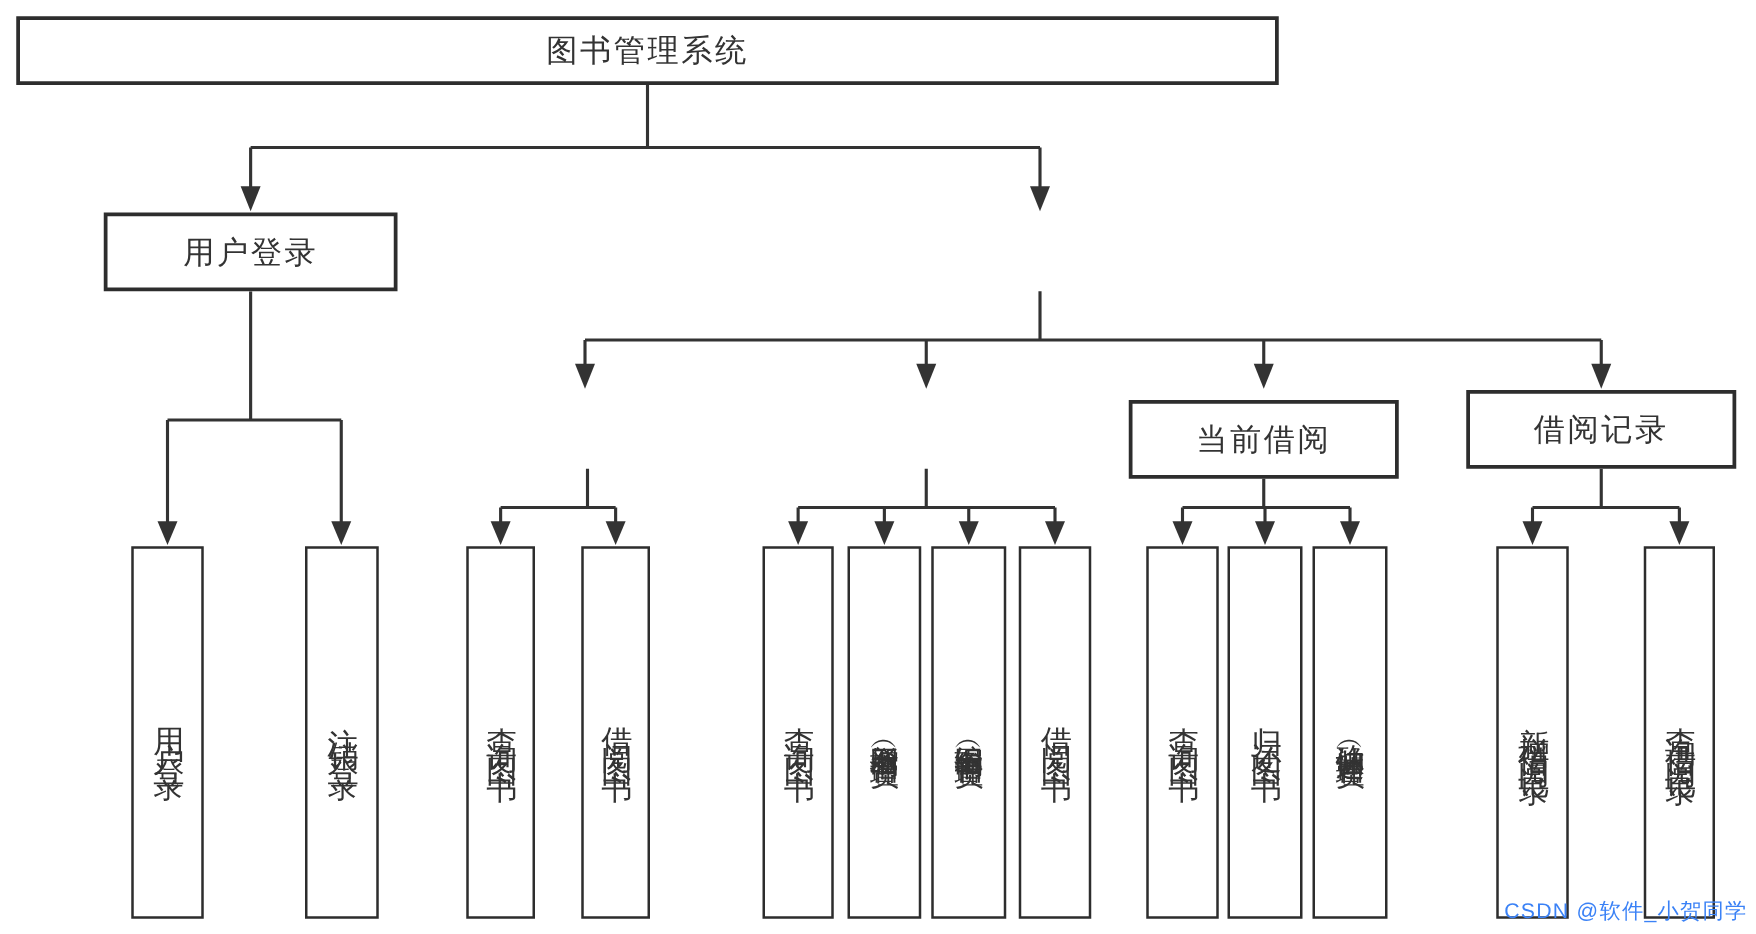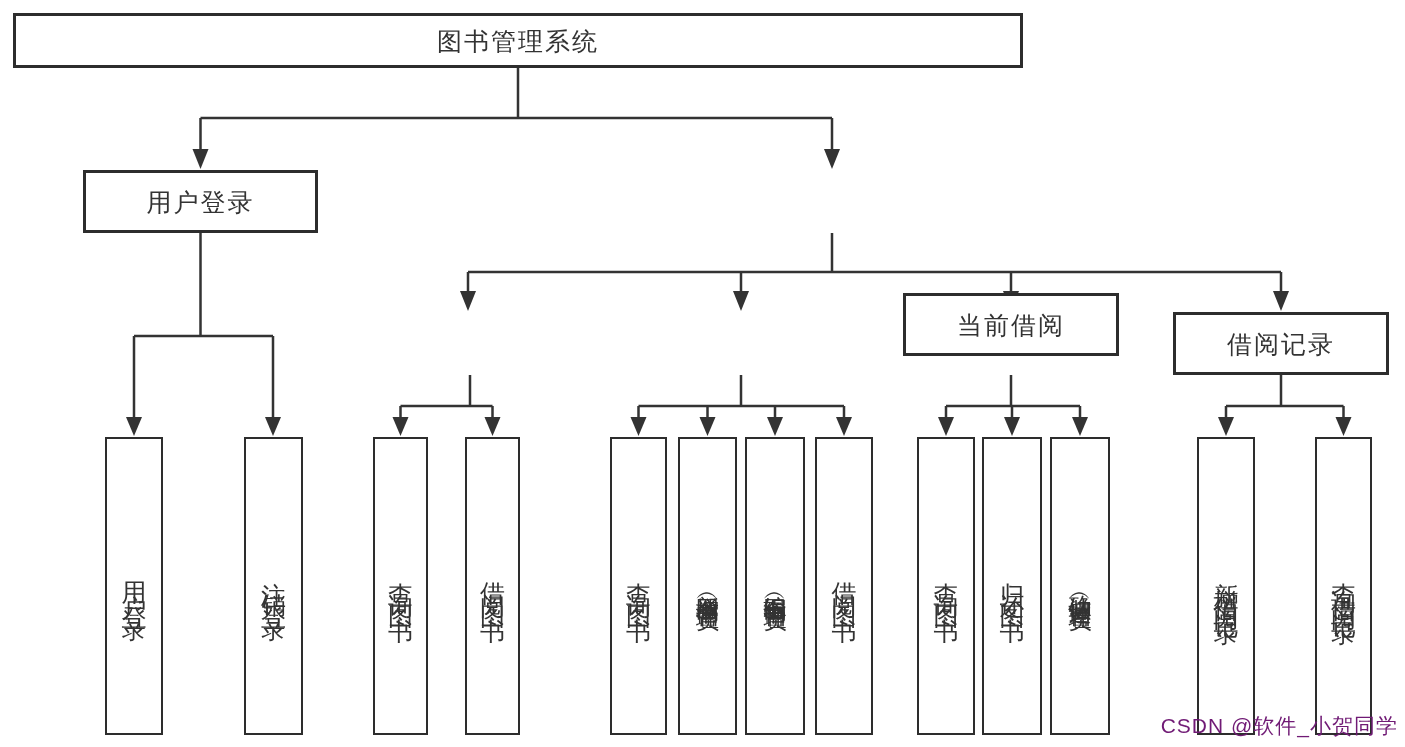--- a/index.html
+++ b/index.html
@@ -54,22 +54,22 @@
     font-size: 23px;
     letter-spacing: 2px;
   }
   .vlabel.med {
     letter-spacing: 8px;
   }
   .watermark {
     position: absolute;
     right: 7px;
     bottom: 7px;
-    font-size: 21px;
-    color: #701a75;
+    font-size: 17px;
+    color: #3b82f6;
     letter-spacing: 1px;
     z-index: 5;
   }
 </style>
 </head>
 <body>
 
 <div class="canvas">
 
   <svg class="connectors" viewBox="0 0 1405 747" xmlns="http://www.w3.org/2000/svg">
@@ -109,21 +109,21 @@
   </svg>
 
   <div class="node" style="left:13px; top:13px; width:1010px; height:55px;">
     <span>图书管理系统</span>
   </div>
 
   <div class="node" style="left:83px; top:170px; width:235px; height:63px;">
     <span>用户登录</span>
   </div>
 
-  <div class="node" style="left:903px; top:293px; width:216px; height:63px;text-align:center;">
+  <div class="node" style="left:903px; top:320px; width:216px; height:63px;text-align:center;">
     <span>当前借阅</span>
   </div>
   <div class="node" style="left:1173px; top:312px; width:216px; height:63px;">
     <span>借阅记录</span>
   </div>
 
   <div class="node leaf" style="left:105px; top:437px; width:58px; height:298px;">
     <span class="vlabel">用户登录</span>
   </div>
   <div class="node leaf" style="left:244px; top:437px; width:59px; height:298px;">

